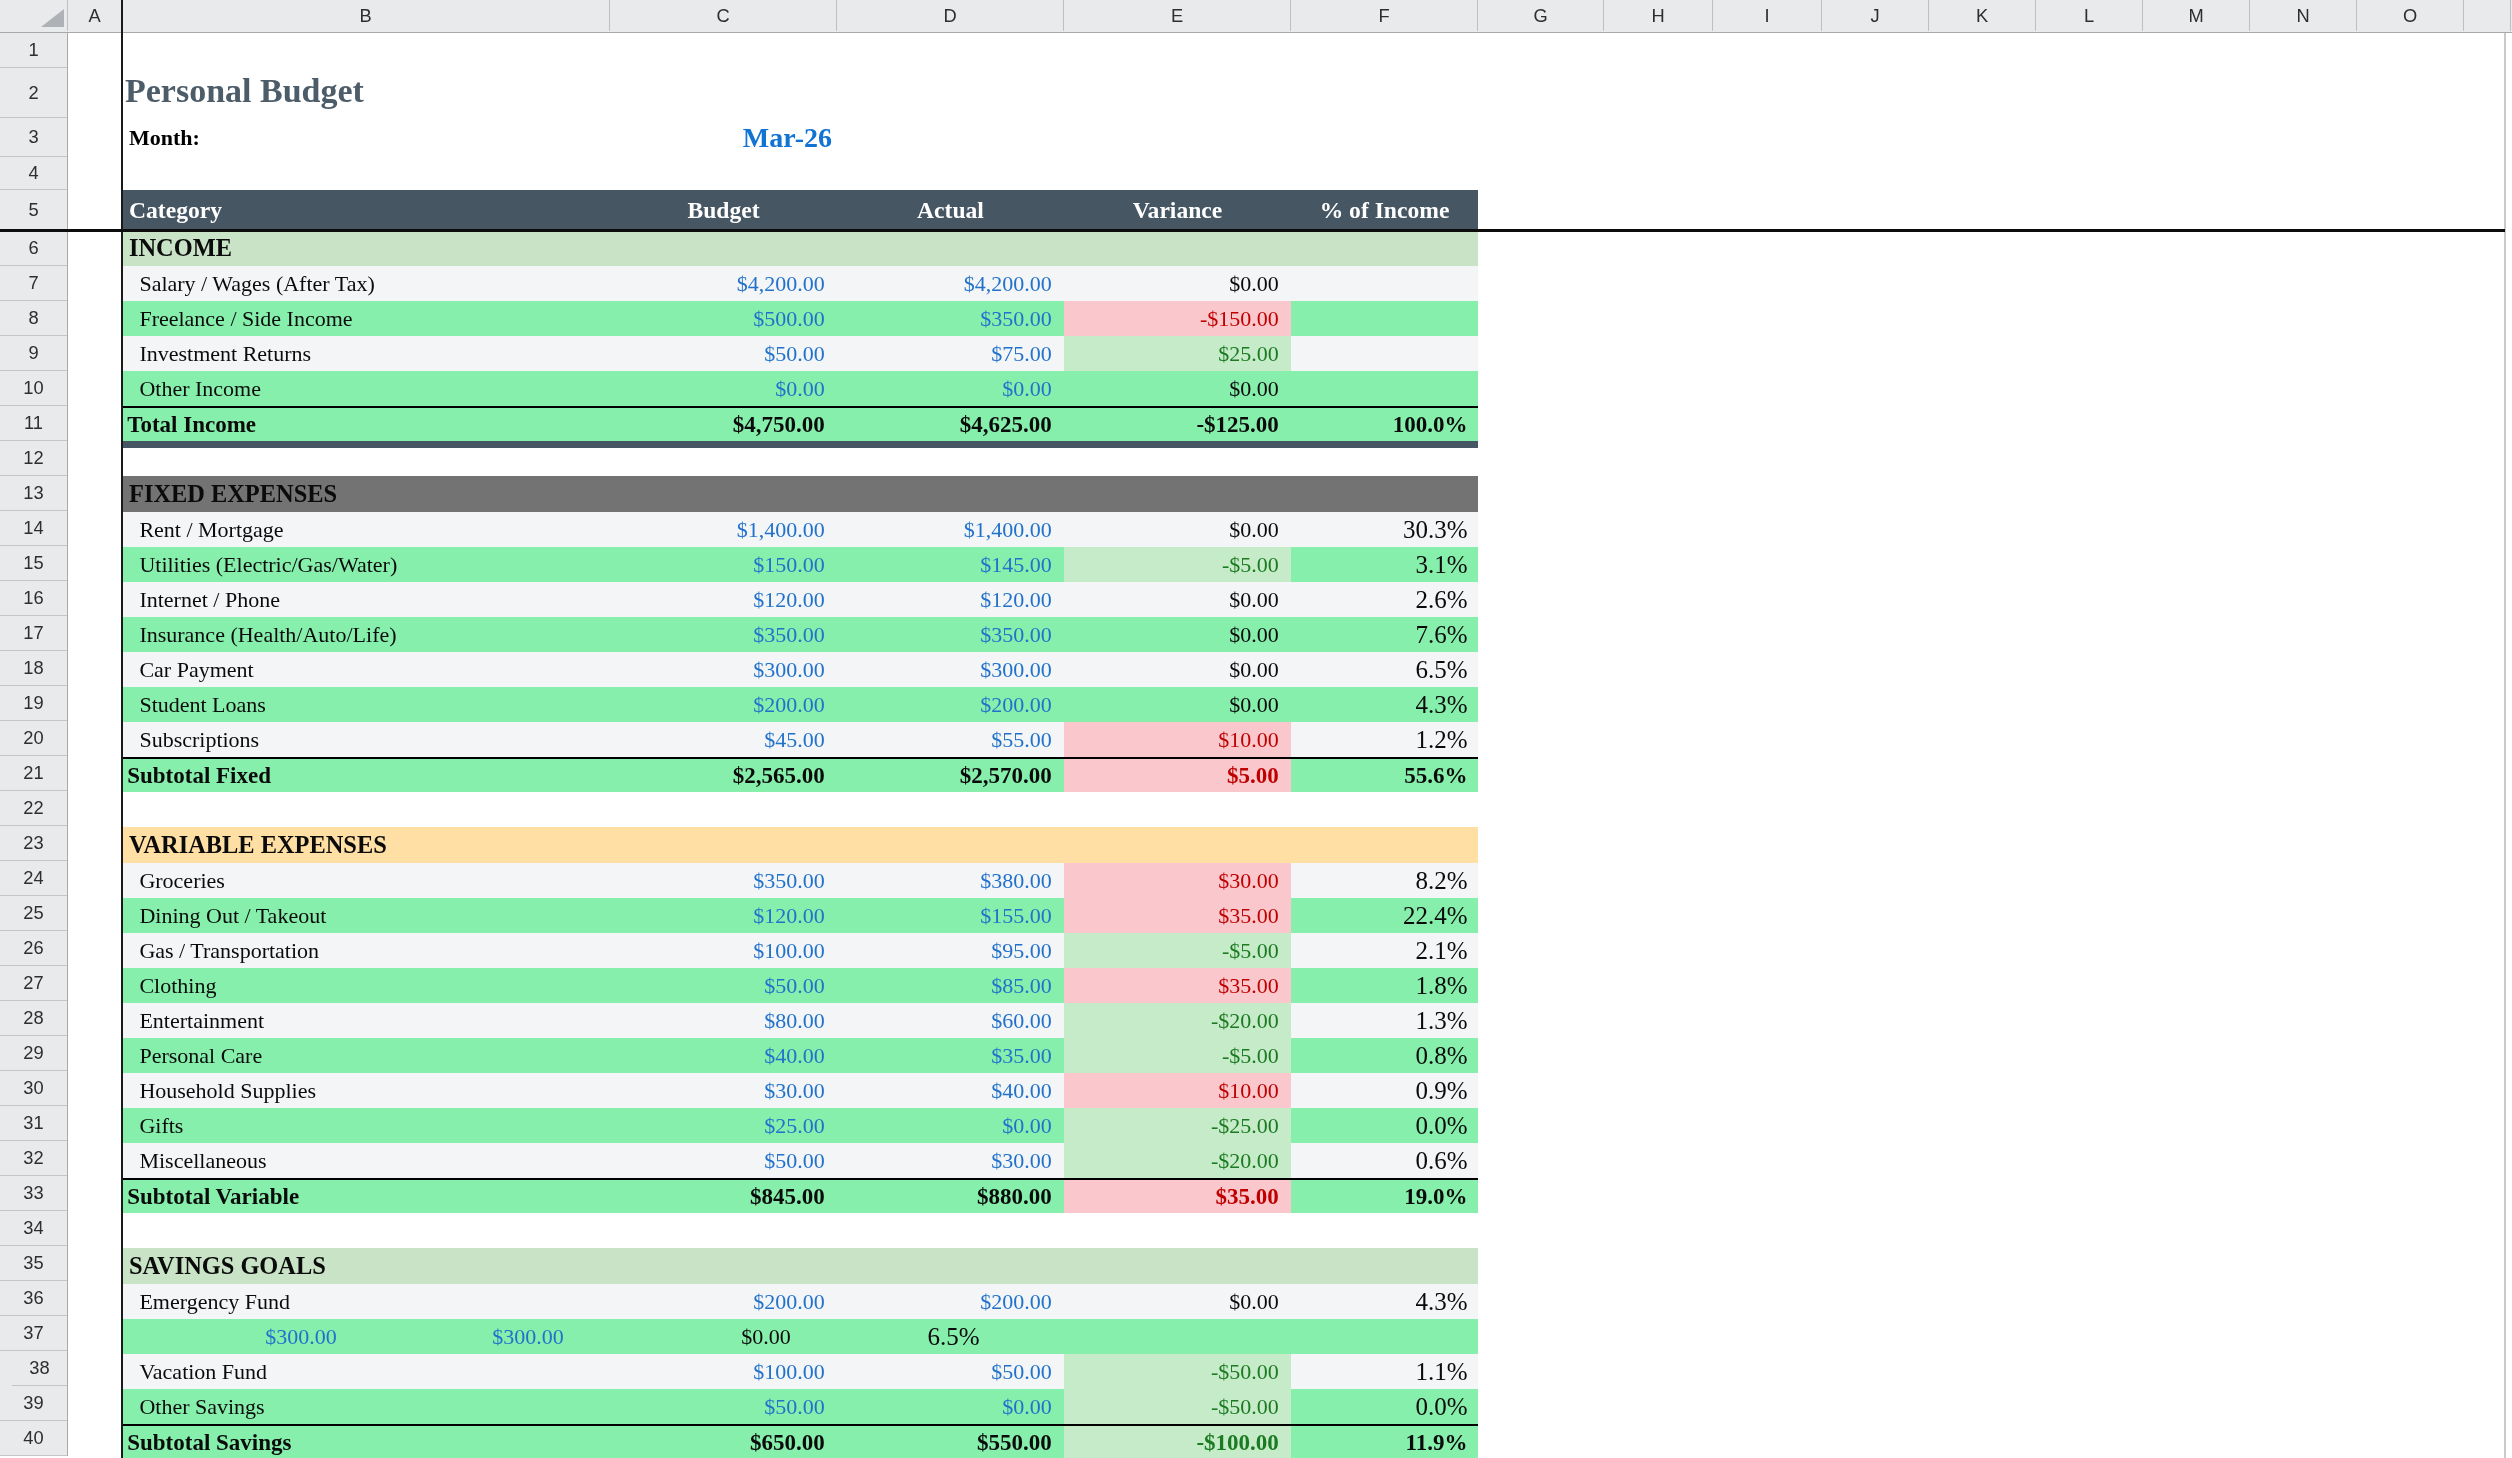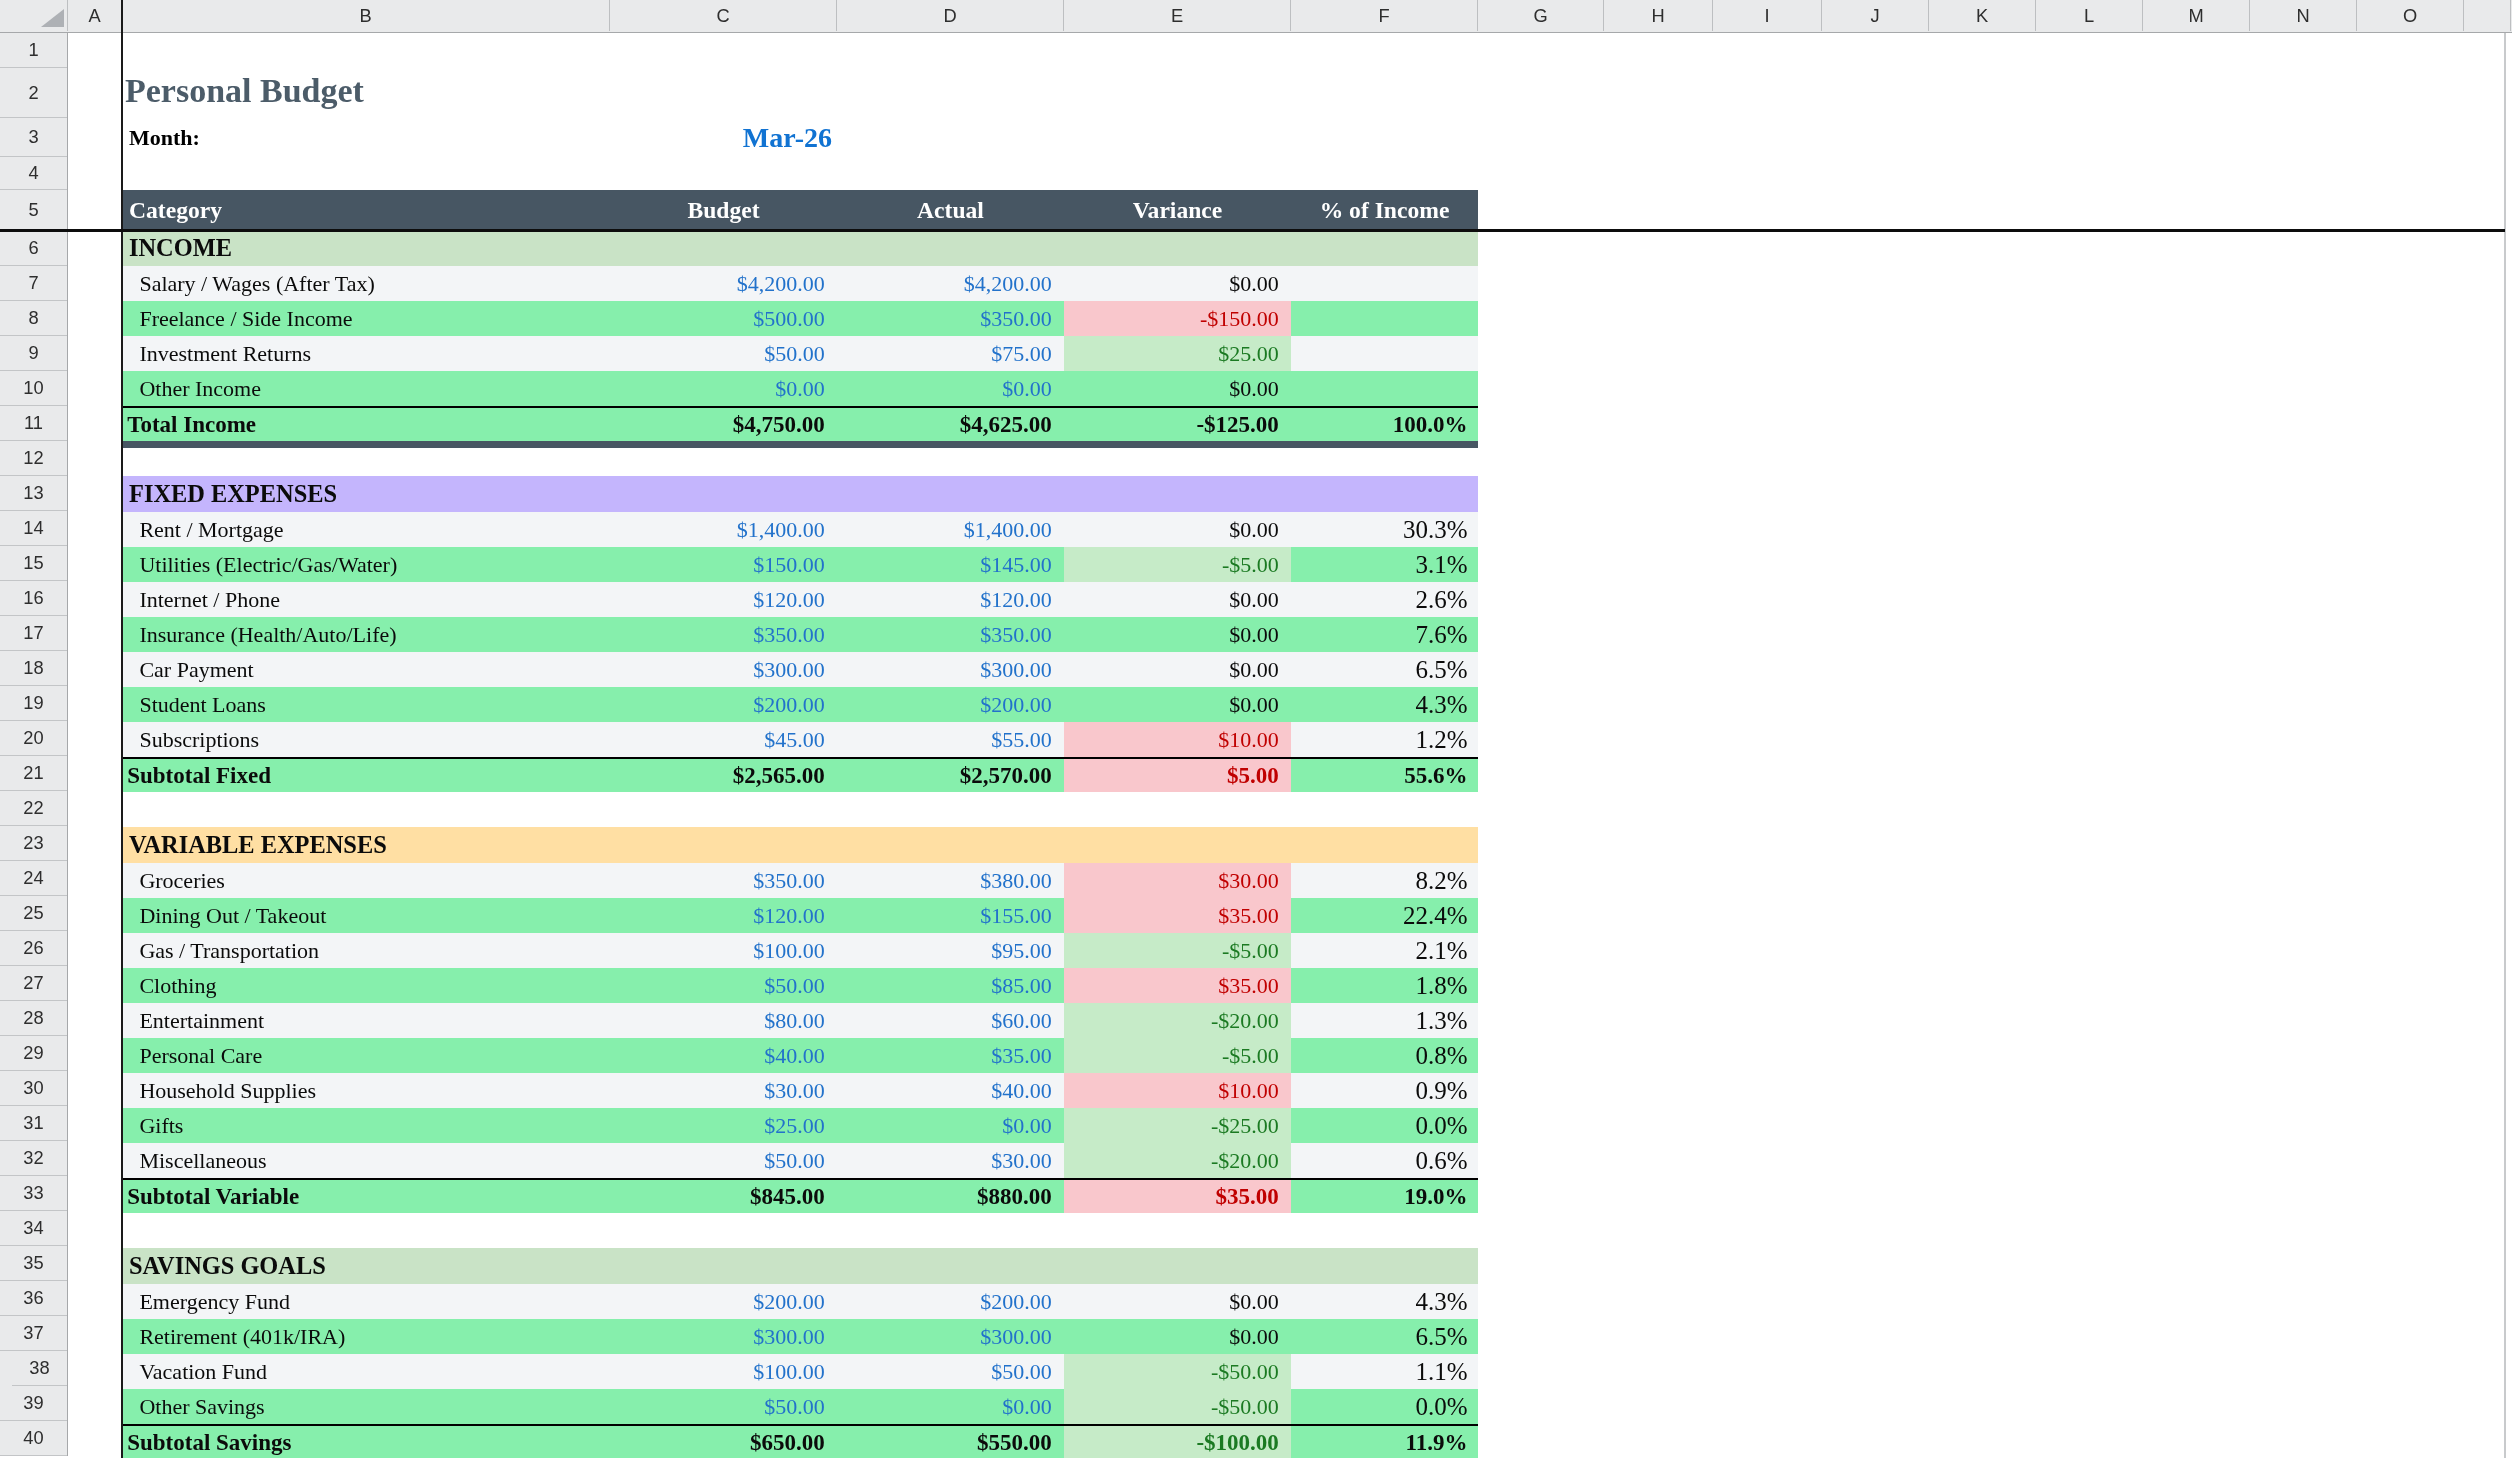--- a/index.html
+++ b/index.html
@@ -211,21 +211,21 @@
         <div class="cpct"></div>
       </div>
       <div class="trow totalrow thickbottom">
         <div class="cname">Total Income</div>
         <div class="cnum">$4,750.00</div>
         <div class="cnum">$4,625.00</div>
         <div class="cnum">-$125.00</div>
         <div class="cpct">100.0%</div>
       </div>
       <div class="trow blankrow"></div>
-      <div class="trow sectionrow" style="background: #c4b5fd;">
+      <div class="trow sectionrow" style="background: #737373;">
         <div class="sec-full">FIXED EXPENSES</div>
       </div>
       <div class="trow banded">
         <div class="cname">Rent / Mortgage</div>
         <div class="cnum v-blue">$1,400.00</div>
         <div class="cnum v-blue">$1,400.00</div>
         <div class="cnum">$0.00</div>
         <div class="cpct">30.3%</div>
       </div>
       <div class="trow">
@@ -356,21 +356,20 @@
         <div class="sec-full">SAVINGS GOALS</div>
       </div>
       <div class="trow banded">
         <div class="cname">Emergency Fund</div>
         <div class="cnum v-blue">$200.00</div>
         <div class="cnum v-blue">$200.00</div>
         <div class="cnum">$0.00</div>
         <div class="cpct">4.3%</div>
       </div>
       <div class="trow">
-        <div class="cname">Retirement (401k/IRA)</div>
         <div class="cnum v-blue">$300.00</div>
         <div class="cnum v-blue">$300.00</div>
         <div class="cnum">$0.00</div>
         <div class="cpct">6.5%</div>
       </div>
       <div class="trow banded">
         <div class="cname">Vacation Fund</div>
         <div class="cnum v-blue">$100.00</div>
         <div class="cnum v-blue">$50.00</div>
         <div class="cnum f-good t-good">-$50.00</div>

